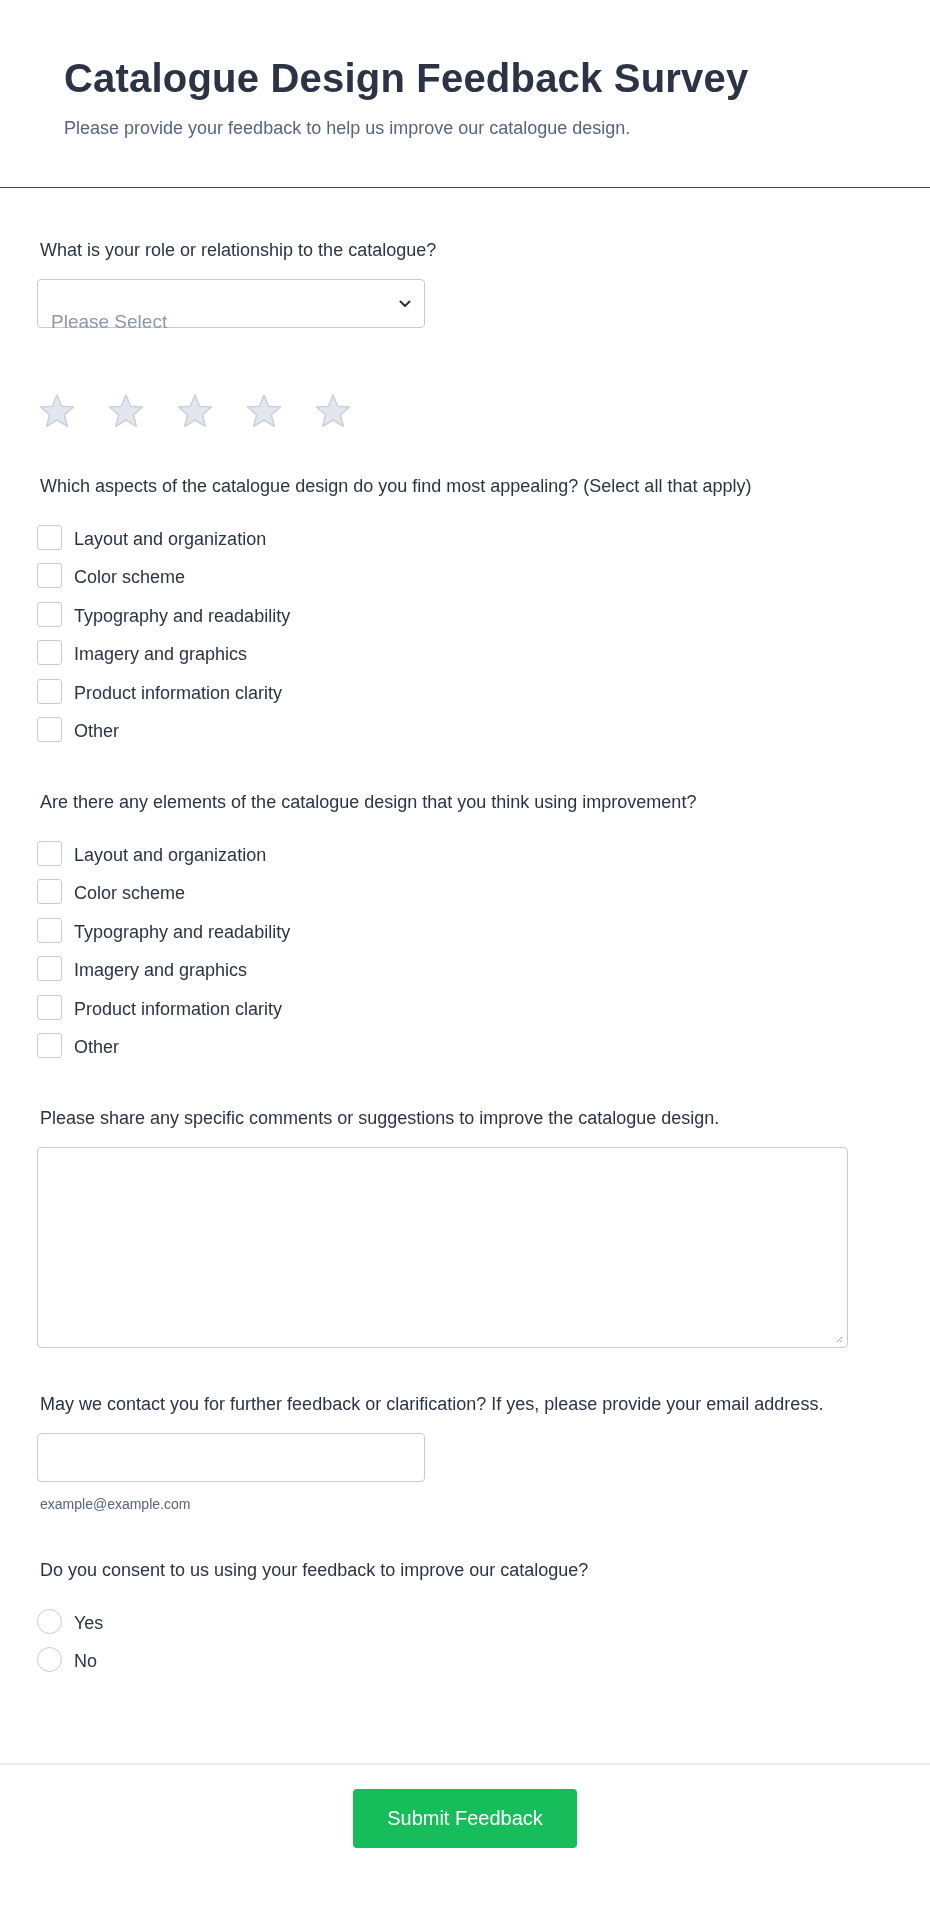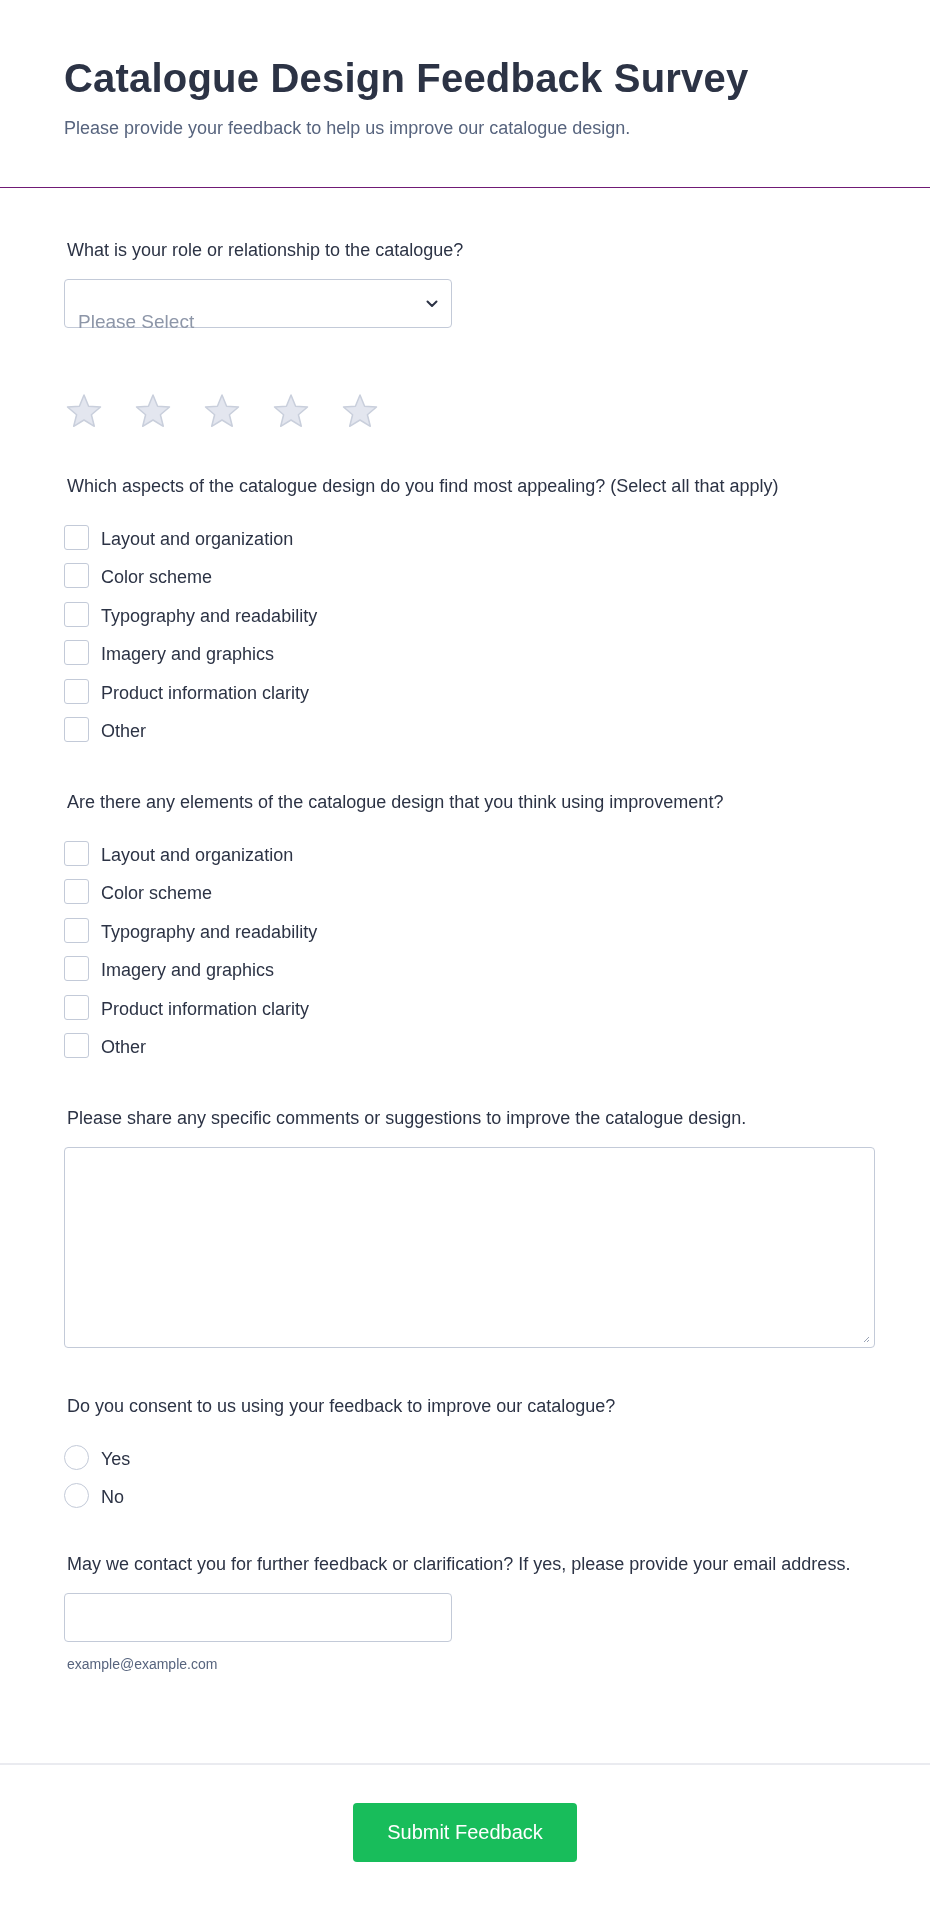--- a/index.html
+++ b/index.html
@@ -4,21 +4,21 @@
 <style>
   * { box-sizing: border-box; margin: 0; padding: 0; }
   html, body { width: 930px; background: #ffffff; }
   body { font-family: "Liberation Sans", "DejaVu Sans", sans-serif; color: #2c3345; }
   .page { width: 930px; min-height: 1910px; position: relative; background: #fff; }
 
   .header { height: 188px; padding: 54px 64px 0 64px; border-bottom: 1px solid #701a75; }
   .header h1 { font-size: 40px; font-weight: 700; color: #2c3345; line-height: 48px; letter-spacing: 0.2px; }
   .header p { font-size: 18px; color: #57647e; margin-top: 14px; line-height: 24px; }
 
-  .form { padding: 0 64px; }
+  .form { padding: 0 37px; }
   .q { padding-top: 38px; }
   .q-label { font-size: 18px; color: #2c3345; line-height: 25px; padding-left: 3px; font-weight: 500; }
 
   .select { margin-top: 16px; width: 388px; height: 49px; border: 1px solid #c3cad8; border-radius: 4px; display: flex; align-items: center; justify-content: space-between; padding: 0 12px 0 13px; cursor: pointer; }
   .select .ph { font-size: 19px; color: #8d96a8; margin-top: 36px; }
   .select .chev { width: 14px; height: 14px; display: flex; align-items: center; justify-content: center; }
 
   .stars { display: flex; gap: 29px; margin-top: 18px; }
   .star { width: 40px; height: 40px; cursor: pointer; }
 
@@ -27,21 +27,21 @@
   .cb { width: 25px; height: 25px; border: 1.5px solid #c3cad8; border-radius: 3px; background: #fff; flex: none; }
   .rd { width: 25px; height: 25px; border: 1.5px solid #c3cad8; border-radius: 50%; background: #fff; flex: none; }
   .opt-label { font-size: 18px; color: #2c3345; margin-left: 12px; }
 
   .textarea { margin-top: 16px; width: 811px; height: 201px; border: 1px solid #c3cad8; border-radius: 4px; resize: vertical; display: block; background: #fff; position: relative; }
   .grip { position: absolute; right: 4px; bottom: 4px; width: 8px; height: 8px; }
 
   .email { margin-top: 16px; width: 388px; height: 49px; border: 1px solid #c3cad8; border-radius: 4px; display: block; background: #fff; }
   .sub { font-size: 14px; color: #57647e; margin-top: 14px; padding-left: 3px; }
 
-  .footer { position: absolute; top: 1763px; left: 0; width: 930px; height: 147px; border-top: 2px solid #eaebf0; display: flex; justify-content: center; padding-top: 38px; }
+  .footer { position: absolute; top: 1763px; left: 0; width: 930px; height: 147px; border-top: 2px solid #eaebf0; display: flex; justify-content: center; padding-top: 24px; }
   .submit { width: 224px; height: 59px; background: #18bd5b; color: #fff; border: none; border-radius: 4px; font-size: 20px; font-family: "Liberation Sans", sans-serif; cursor: pointer; }
 </style>
 </head>
 <body>
 
 <div class="page">
 
   <div class="header">
     <h1>Catalogue Design Feedback Survey</h1>
     <p>Please provide your feedback to help us improve our catalogue design.</p>
@@ -143,39 +143,39 @@
 
     <div class="q" style="padding-top:48px;">
       <div class="q-label">Please share any specific comments or suggestions to improve the catalogue design.</div>
       <div class="textarea">
         <svg class="grip" viewBox="0 0 8 8">
             <path d="M7 2 L2 7 M7 5 L5 7" stroke="#9aa3b5" stroke-width="1"></path>
           </svg>
       </div>
     </div>
 
+    <div class="q" style="padding-top:44px;">
+      <div class="q-label">May we contact you for further feedback or clarification? If yes, please provide your email address.</div>
+      <div class="email"></div>
+      <div class="sub">example@example.com</div>
+    </div>
+
     <div class="q" style="padding-top:46px;">
       <div class="q-label">Do you consent to us using your feedback to improve our catalogue?</div>
       <div class="opts" style="margin-top:12px;">
         <label class="opt">
             <span class="rd"></span>
             <span class="opt-label">Yes</span>
           </label>
         <label class="opt">
             <span class="rd"></span>
             <span class="opt-label">No</span>
           </label>
       </div>
     </div>
 
-    <div class="q" style="padding-top:44px;">
-      <div class="q-label">May we contact you for further feedback or clarification? If yes, please provide your email address.</div>
-      <div class="email"></div>
-      <div class="sub">example@example.com</div>
-    </div>
-
   </div>
 
   <div class="footer">
     <button class="submit">Submit Feedback</button>
   </div>
 
 </div>
 
 </body></html>

